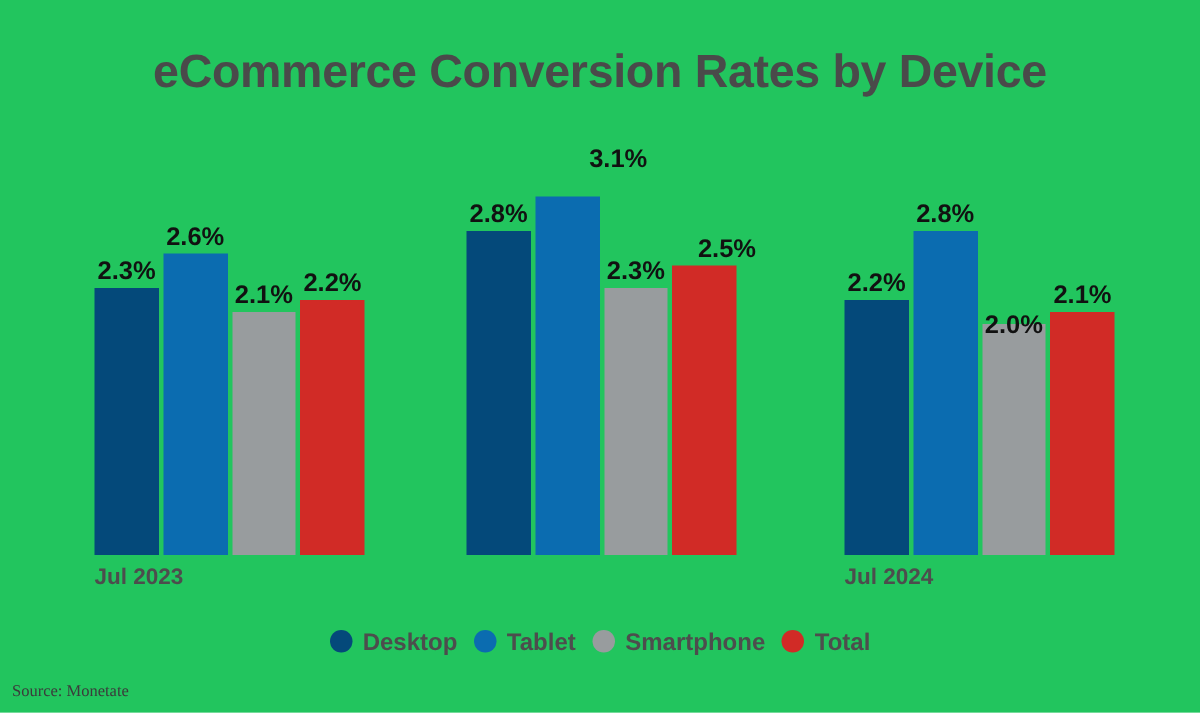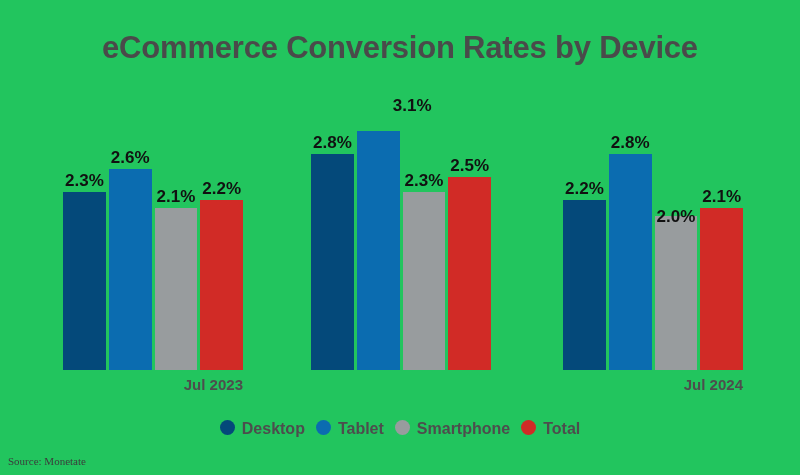--- a/index.html
+++ b/index.html
@@ -86,21 +86,21 @@
     color: #111111;
     font-family: "Liberation Sans", sans-serif;
     line-height: 1;
   }
 
   .group-label {
     position: absolute;
     top: 284px;
     left: 0;
     width: 100%;
-    text-align: right;
+    text-align: left;
     font-size: 15px;
     font-weight: bold;
     color: #4d4d4d;
     font-family: "Liberation Sans", sans-serif;
   }
 
   .legend {
     position: absolute;
     top: 420px;
     left: 0;
@@ -177,21 +177,21 @@
           </div>
           <div class="bar-wrap">
             <div class="bar-label" style="bottom: 256px; margin-left: 34px;">3.1%</div>
             <div class="bar" style="height: 239px; background: rgb(11, 108, 176);"></div>
           </div>
           <div class="bar-wrap">
             <div class="bar-label" style="bottom: 181px;">2.3%</div>
             <div class="bar" style="height: 178px; background: rgb(152, 156, 158);"></div>
           </div>
           <div class="bar-wrap">
-            <div class="bar-label" style="bottom: 196px;">2.5%</div>
+            <div class="bar-label" style="bottom: 196px; margin-left: 15px;">2.5%</div>
             <div class="bar" style="height: 193px; background: rgb(209, 43, 38);"></div>
           </div>
         </div>
       </div>
       <div class="group" style="left: 563px; width: 180px;">
         <div class="bars">
           <div class="bar-wrap">
             <div class="bar-label" style="bottom: 173px;">2.2%</div>
             <div class="bar" style="height: 170px; background: rgb(4, 73, 122);"></div>
           </div>

